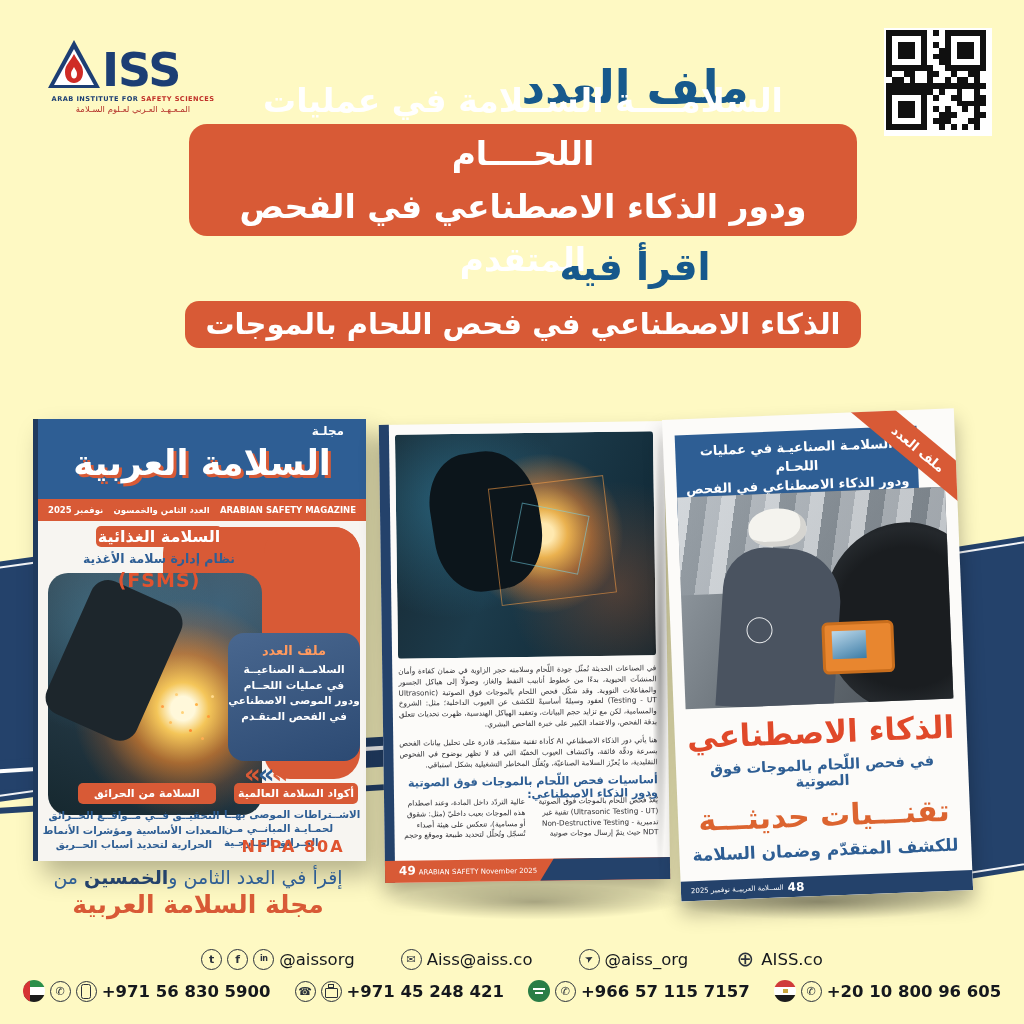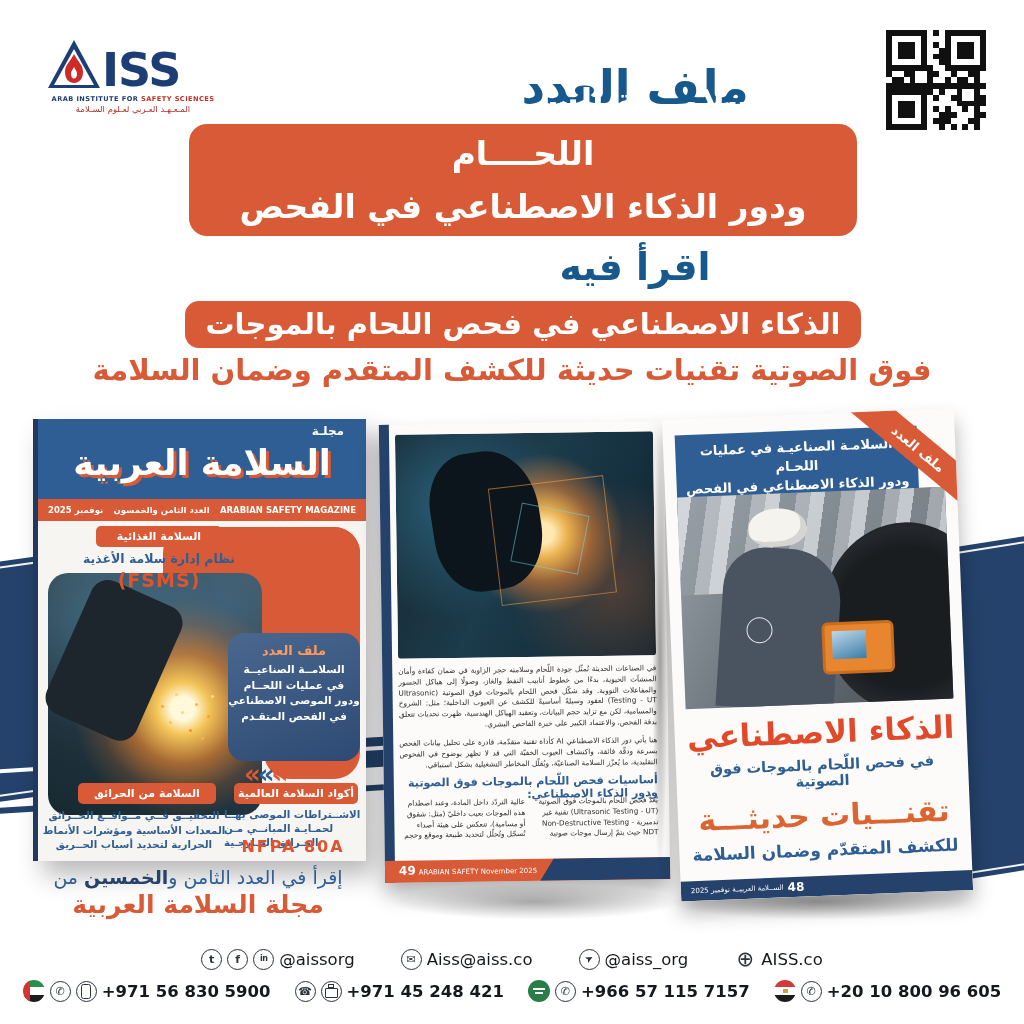--- a/index.html
+++ b/index.html
@@ -1,16 +1,16 @@
 <!DOCTYPE html>
 <html><head>
 <meta charset="utf-8">
 <style>
   html,body{margin:0;padding:0;background:#e8e8e8}
-  .canvas{position:relative;width:1024px;height:1024px;background:#ffffff;overflow:hidden;
+  .canvas{position:relative;width:1024px;height:1024px;background:#fef9c3;overflow:hidden;
           font-family:"DejaVu Sans",sans-serif;margin:0 auto}
   .abs{position:absolute}
 
   
   .deco{position:absolute;background:#24426b;z-index:0}
   .deco-inner{position:absolute;inset:5px;border:2.5px solid rgba(255,255,255,.95)}
   .deco1{left:-42px;top:558px;width:150px;height:238px;transform:rotate(-8deg)}
   .deco2{left:-24px;top:748px;width:446px;height:30px;transform:rotate(-3.5deg)}
   .deco2 .stripe{position:absolute;left:0;right:0;top:9px;height:4px;background:#fff}
   .deco2b{left:-24px;top:796px;width:430px;height:6px;transform:rotate(-3.5deg)}
@@ -51,21 +51,21 @@
   .cv-photo{position:absolute;left:10px;top:52px;width:214px;height:242px;border-radius:20px;
     background:
       radial-gradient(circle at 63% 56%, #fff8da 0 12px, rgba(255,205,90,.95) 26px, rgba(255,140,40,.6) 55px, rgba(255,120,30,.18) 85px, transparent 110px),
       radial-gradient(circle at 25% 20%, rgba(90,180,220,.35), transparent 45%),
       radial-gradient(circle at 80% 15%, rgba(70,150,200,.3), transparent 40%),
       linear-gradient(205deg,#44545f 0%,#31414c 35%,#223642 65%,#16282f 100%)}
   .cv-photo .arm{position:absolute;left:8%;top:6%;width:46%;height:60%;background:#1d262c;border-radius:18px;transform:rotate(24deg)}
   .cv-photo .sparks{position:absolute;left:62%;top:57%;width:3px;height:3px;border-radius:50%;background:#ffd27a;
       box-shadow:14px -8px 0 #ffb347,26px 4px 0 #ff9a3a,-12px 10px 0 #ffc05e,8px 18px 0 #ff8c30,30px -16px 0 #ffd98c,-20px -6px 0 #ff9f45,20px 26px 0 #ffae52,-6px -18px 0 #ffcf77}
   .cv-food-badge{position:absolute;left:58px;top:5px;width:126px;height:21px;background:#d85a36;border-radius:5px;color:#fff;
-      font-size:11px;font-weight:bold;display:flex;align-items:center;justify-content:center}
+      font-size:16px;font-weight:bold;display:flex;align-items:center;justify-content:center}
   .cv-food-line{position:absolute;left:18px;top:30px;width:206px;text-align:center;font-size:12.5px;font-weight:bold;color:#2e5e94}
   .cv-food-acr{position:absolute;left:18px;top:48px;width:206px;text-align:center;font-size:19px;font-weight:bold;color:#e0532f;letter-spacing:1px}
   .cv-panel{position:absolute;left:190px;top:112px;width:132px;height:128px;border-radius:16px;
       background:linear-gradient(160deg,#49678f,#2c4a73);color:#fff;text-align:center;padding-top:10px;box-sizing:border-box;z-index:2}
   .cv-panel .pb{color:#ff9a5f;font-weight:bold;font-size:13px;margin-bottom:4px}
   .cv-panel .pl{font-size:10.5px;font-weight:bold;line-height:15.5px}
   .cv-chev{position:absolute;left:206px;top:238px;font-size:26px;font-weight:bold;letter-spacing:-3px;z-index:2}
   .cv-chev .c1{color:#d85a36}.cv-chev .c2{color:#2e5e94}.cv-chev .c3{color:#d85a36}
   .cv-fire-badge,.cv-codes-badge{position:absolute;top:262px;height:21px;background:#d85a36;border-radius:5px;color:#fff;
       font-size:11px;font-weight:bold;display:flex;align-items:center;justify-content:center;z-index:2}
@@ -482,21 +482,20 @@
       </div>
   </div>
 
   <div class="abs kicker" dir="rtl">ملف العدد</div>
   <div class="abs banner1" dir="rtl">
     <div>السلامــــة الســلامة في عمليات اللحــــام</div>
     <div>ودور الذكاء الاصطناعي في الفحص المتقدم</div>
   </div>
   <div class="abs readin" dir="rtl">اقرأ فيه</div>
   <div class="abs banner2" dir="rtl">الذكاء الاصطناعي في فحص اللحام بالموجات</div>
-  <div class="abs subline" dir="rtl">فوق الصوتية تقنيات حديثة للكشف المتقدم وضمان السلامة</div>
 
   <div class="abs cover">
     <div class="cv-head">
       <span class="cv-mast-small" dir="rtl">مجلـة</span>
       <span class="cv-mast" dir="rtl">السلامة العربية</span>
     </div>
     <div class="cv-strip">
       <span dir="rtl">نوفمبر 2025</span>
       <span dir="rtl">العدد الثامن والخمسون</span>
       <span>ARABIAN SAFETY MAGAZINE</span>

